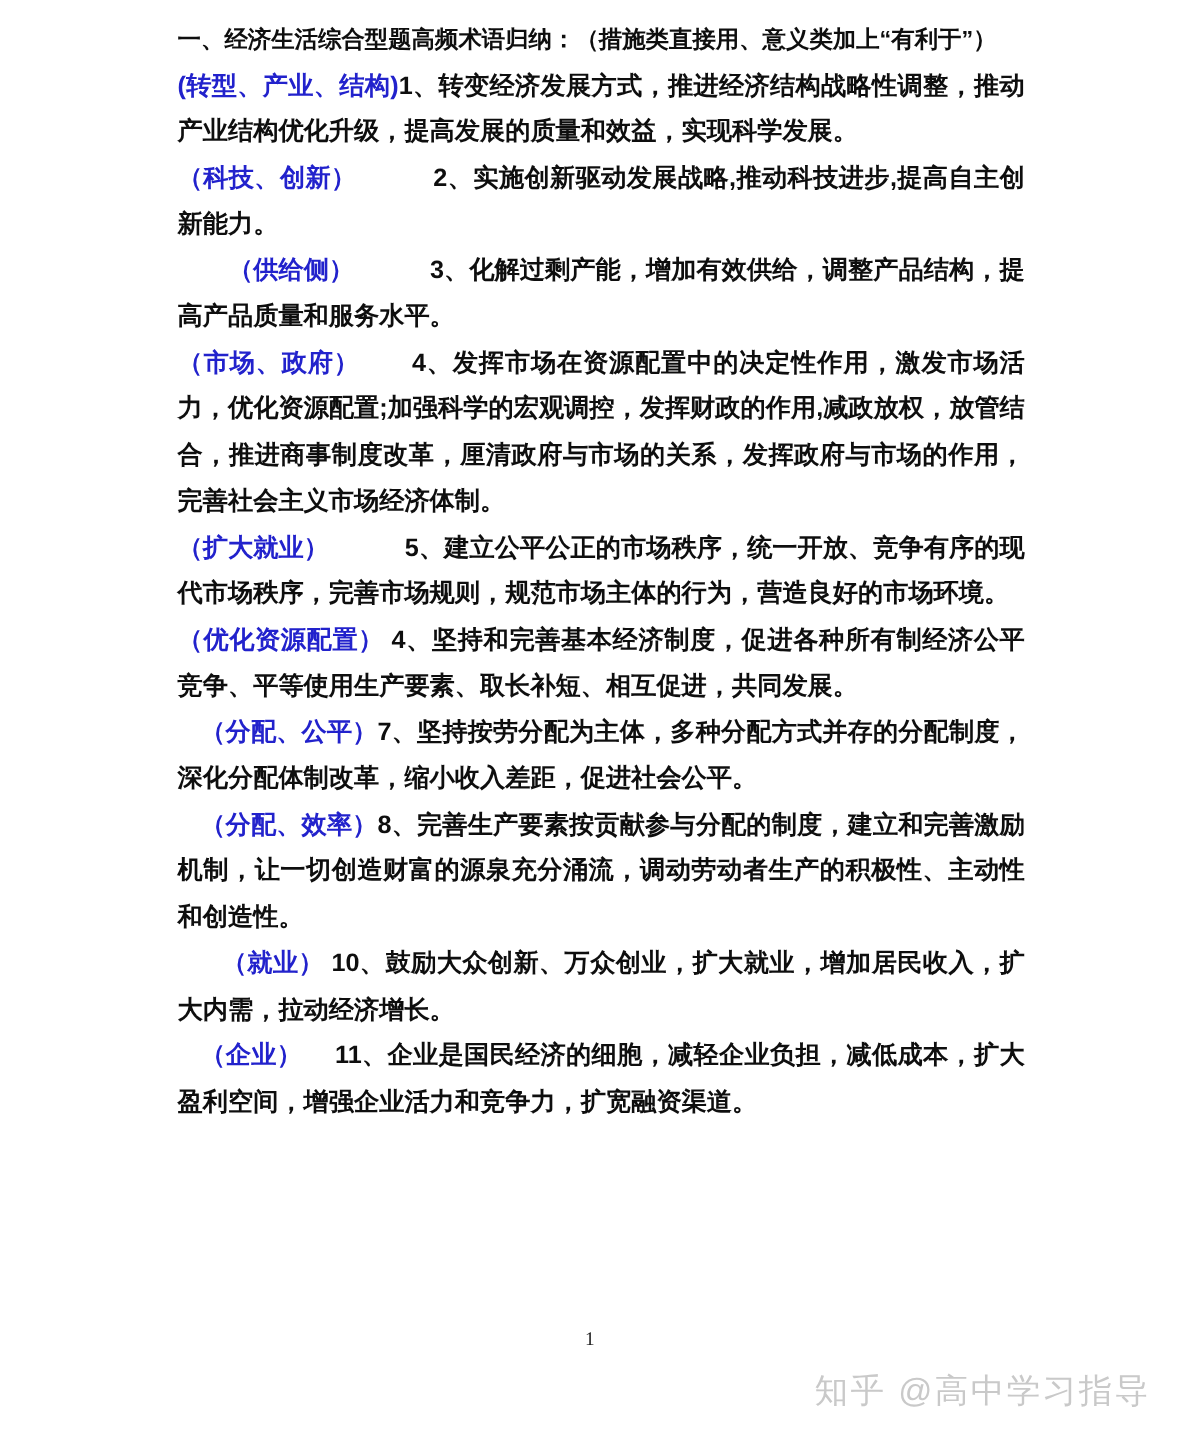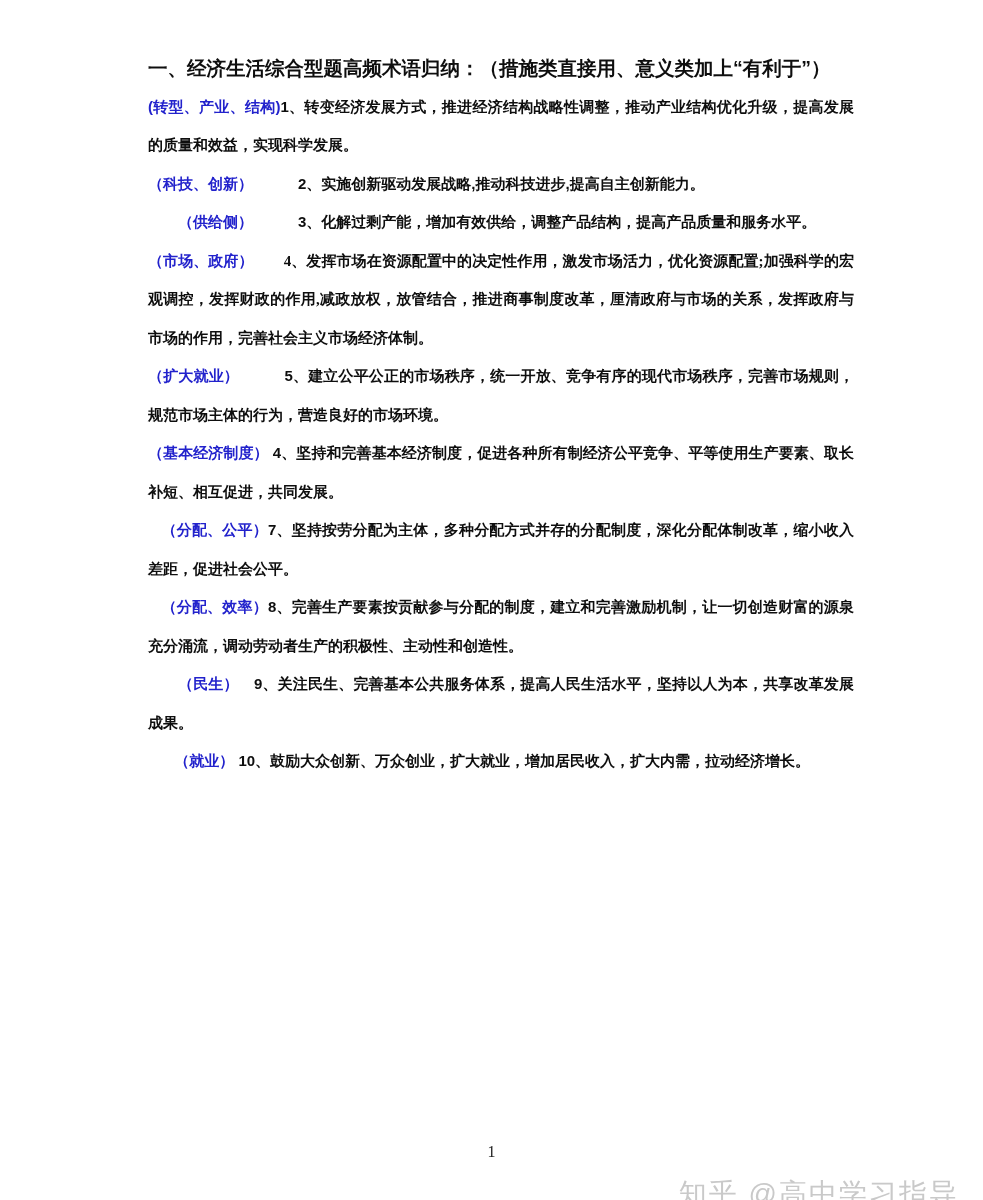--- a/index.html
+++ b/index.html
@@ -8,31 +8,30 @@
     height: 1200px;
     background: #ffffff;
     position: relative;
     overflow: hidden;
     font-family: "Liberation Sans", "DejaVu Sans", sans-serif;
   }
   .page {
     position: absolute;
     inset: 0;
     background: #ffffff;
-    margin-top: 35px;
   }
   .doc {
     position: absolute;
     left: 148px;
     top: 14px;
     width: 706px;
   }
   .para {
     margin: 0;
-    font-size: 15px;
+    font-size: 21px;
     line-height: 38.5px;
     font-weight: 700;
     color: var(--ink, #0e0e0e);
     text-align: justify;
     text-justify: inter-ideograph;
     letter-spacing: 0;
   }
   .para.title {
     font-size: 19.5px;
     white-space: nowrap;
@@ -71,34 +70,34 @@
   <div class="doc">
     <p class="para title">一、经济生活综合型题高频术语归纳：（措施类直接用、意义类加上“有利于”）</p>
 
     <div>
   <p class="para" style="text-indent: 0em;"><span class="label">(转型、产业、结构)</span><span class="body-text">1、转变经济发展方式，推进经济结构战略性调整，推动产业结构优化升级，提高发展的质量和效益，实现科学发展。</span></p>
 
   <p class="para" style="text-indent: 0em;"><span class="label">（科技、创新）</span><span class="body-text">　　　2、实施创新驱动发展战略,推动科技进步,提高自主创新能力。</span></p>
 
   <p class="para" style="text-indent: 2em;"><span class="label">（供给侧）</span><span class="body-text">　　　3、化解过剩产能，增加有效供给，调整产品结构，提高产品质量和服务水平。</span></p>
 
-  <p class="para" style="text-indent: 0em; font-family: Liberation Serif, serif;"><span class="label">（市场、政府）</span><span class="body-text">　　4、发挥市场在资源配置中的决定性作用，激发市场活力，优化资源配置;加强科学的宏观调控，发挥财政的作用,减政放权，放管结合，推进商事制度改革，厘清政府与市场的关系，发挥政府与市场的作用，完善社会主义市场经济体制。</span></p>
+  <p class="para" style="text-indent: 0em;"><span class="label">（市场、政府）</span><span class="body-text">　　4、发挥市场在资源配置中的决定性作用，激发市场活力，优化资源配置;加强科学的宏观调控，发挥财政的作用,减政放权，放管结合，推进商事制度改革，厘清政府与市场的关系，发挥政府与市场的作用，完善社会主义市场经济体制。</span></p>
 
   <p class="para" style="text-indent: 0em;"><span class="label">（扩大就业）</span><span class="body-text">　　　5、建立公平公正的市场秩序，统一开放、竞争有序的现代市场秩序，完善市场规则，规范市场主体的行为，营造良好的市场环境。</span></p>
 
-  <p class="para" style="text-indent: 0em;"><span class="label">（基本经济制度）</span><span class="body-text"> 4、坚持和完善基本经济制度，促进各种所有制经济公平竞争、平等使用生产要素、取长补短、相互促进，共同发展。</span></p>
+  <p class="para" style="text-indent: 0em;"><span class="label">（优化资源配置）</span><span class="body-text"> 4、坚持和完善基本经济制度，促进各种所有制经济公平竞争、平等使用生产要素、取长补短、相互促进，共同发展。</span></p>
 
   <p class="para" style="text-indent: 0.9em;"><span class="label">（分配、公平）</span><span class="body-text">7、坚持按劳分配为主体，多种分配方式并存的分配制度，深化分配体制改革，缩小收入差距，促进社会公平。</span></p>
 
   <p class="para" style="text-indent: 0.9em;"><span class="label">（分配、效率）</span><span class="body-text">8、完善生产要素按贡献参与分配的制度，建立和完善激励机制，让一切创造财富的源泉充分涌流，调动劳动者生产的积极性、主动性和创造性。</span></p>
 
-  <p class="para" style="text-indent: 2em;"><span class="label">（民生）</span><span class="body-text">　9、关注民生、完善基本公共服务体系，提高人民生活水平，坚持以人为本，共享改革发展成果。</span></p>
 
   <p class="para" style="text-indent: 1.75em;"><span class="label">（就业）</span><span class="body-text"> 10、鼓励大众创新、万众创业，扩大就业，增加居民收入，扩大内需，拉动经济增长。</span></p>
 
+  <p class="para" style="text-indent: 0.9em;"><span class="label">（企业）</span><span class="body-text">　 11、企业是国民经济的细胞，减轻企业负担，减低成本，扩大盈利空间，增强企业活力和竞争力，扩宽融资渠道。</span></p>
 </div>
   </div>
 
   <div class="page-number">1</div>
 
   <div class="watermark">知乎 @高中学习指导</div>
 
 </div>
 
 </body></html>

